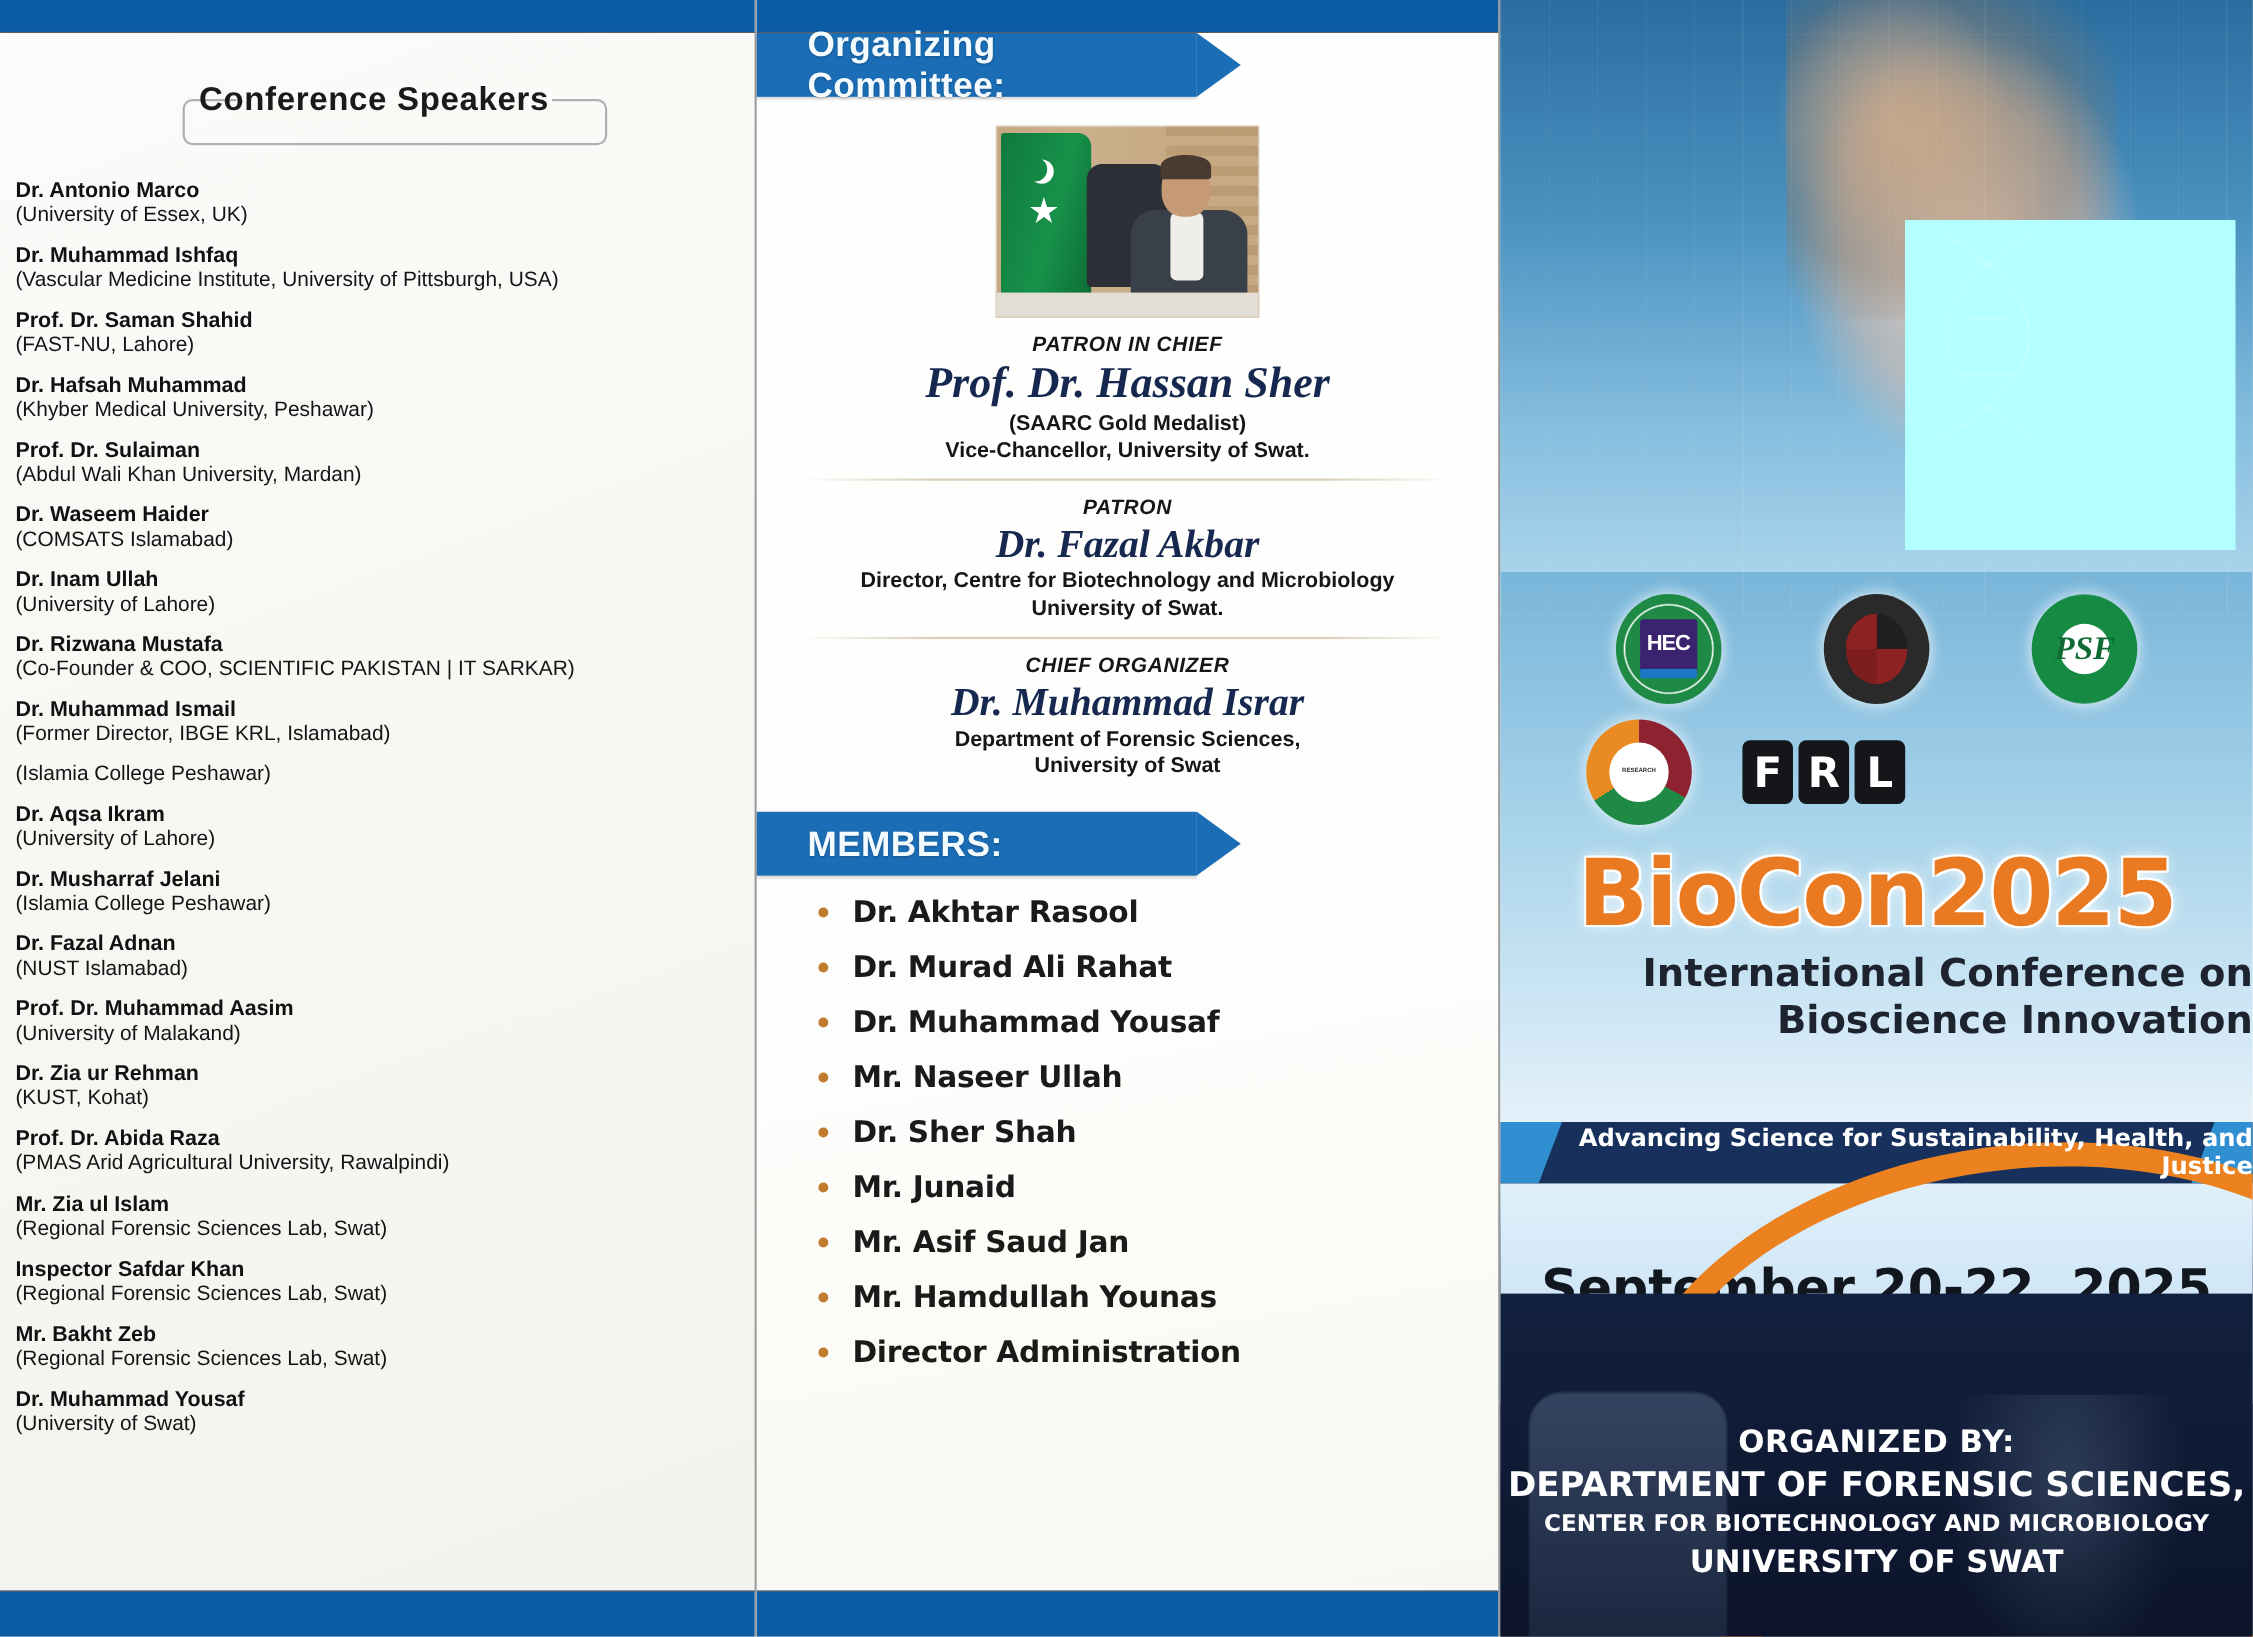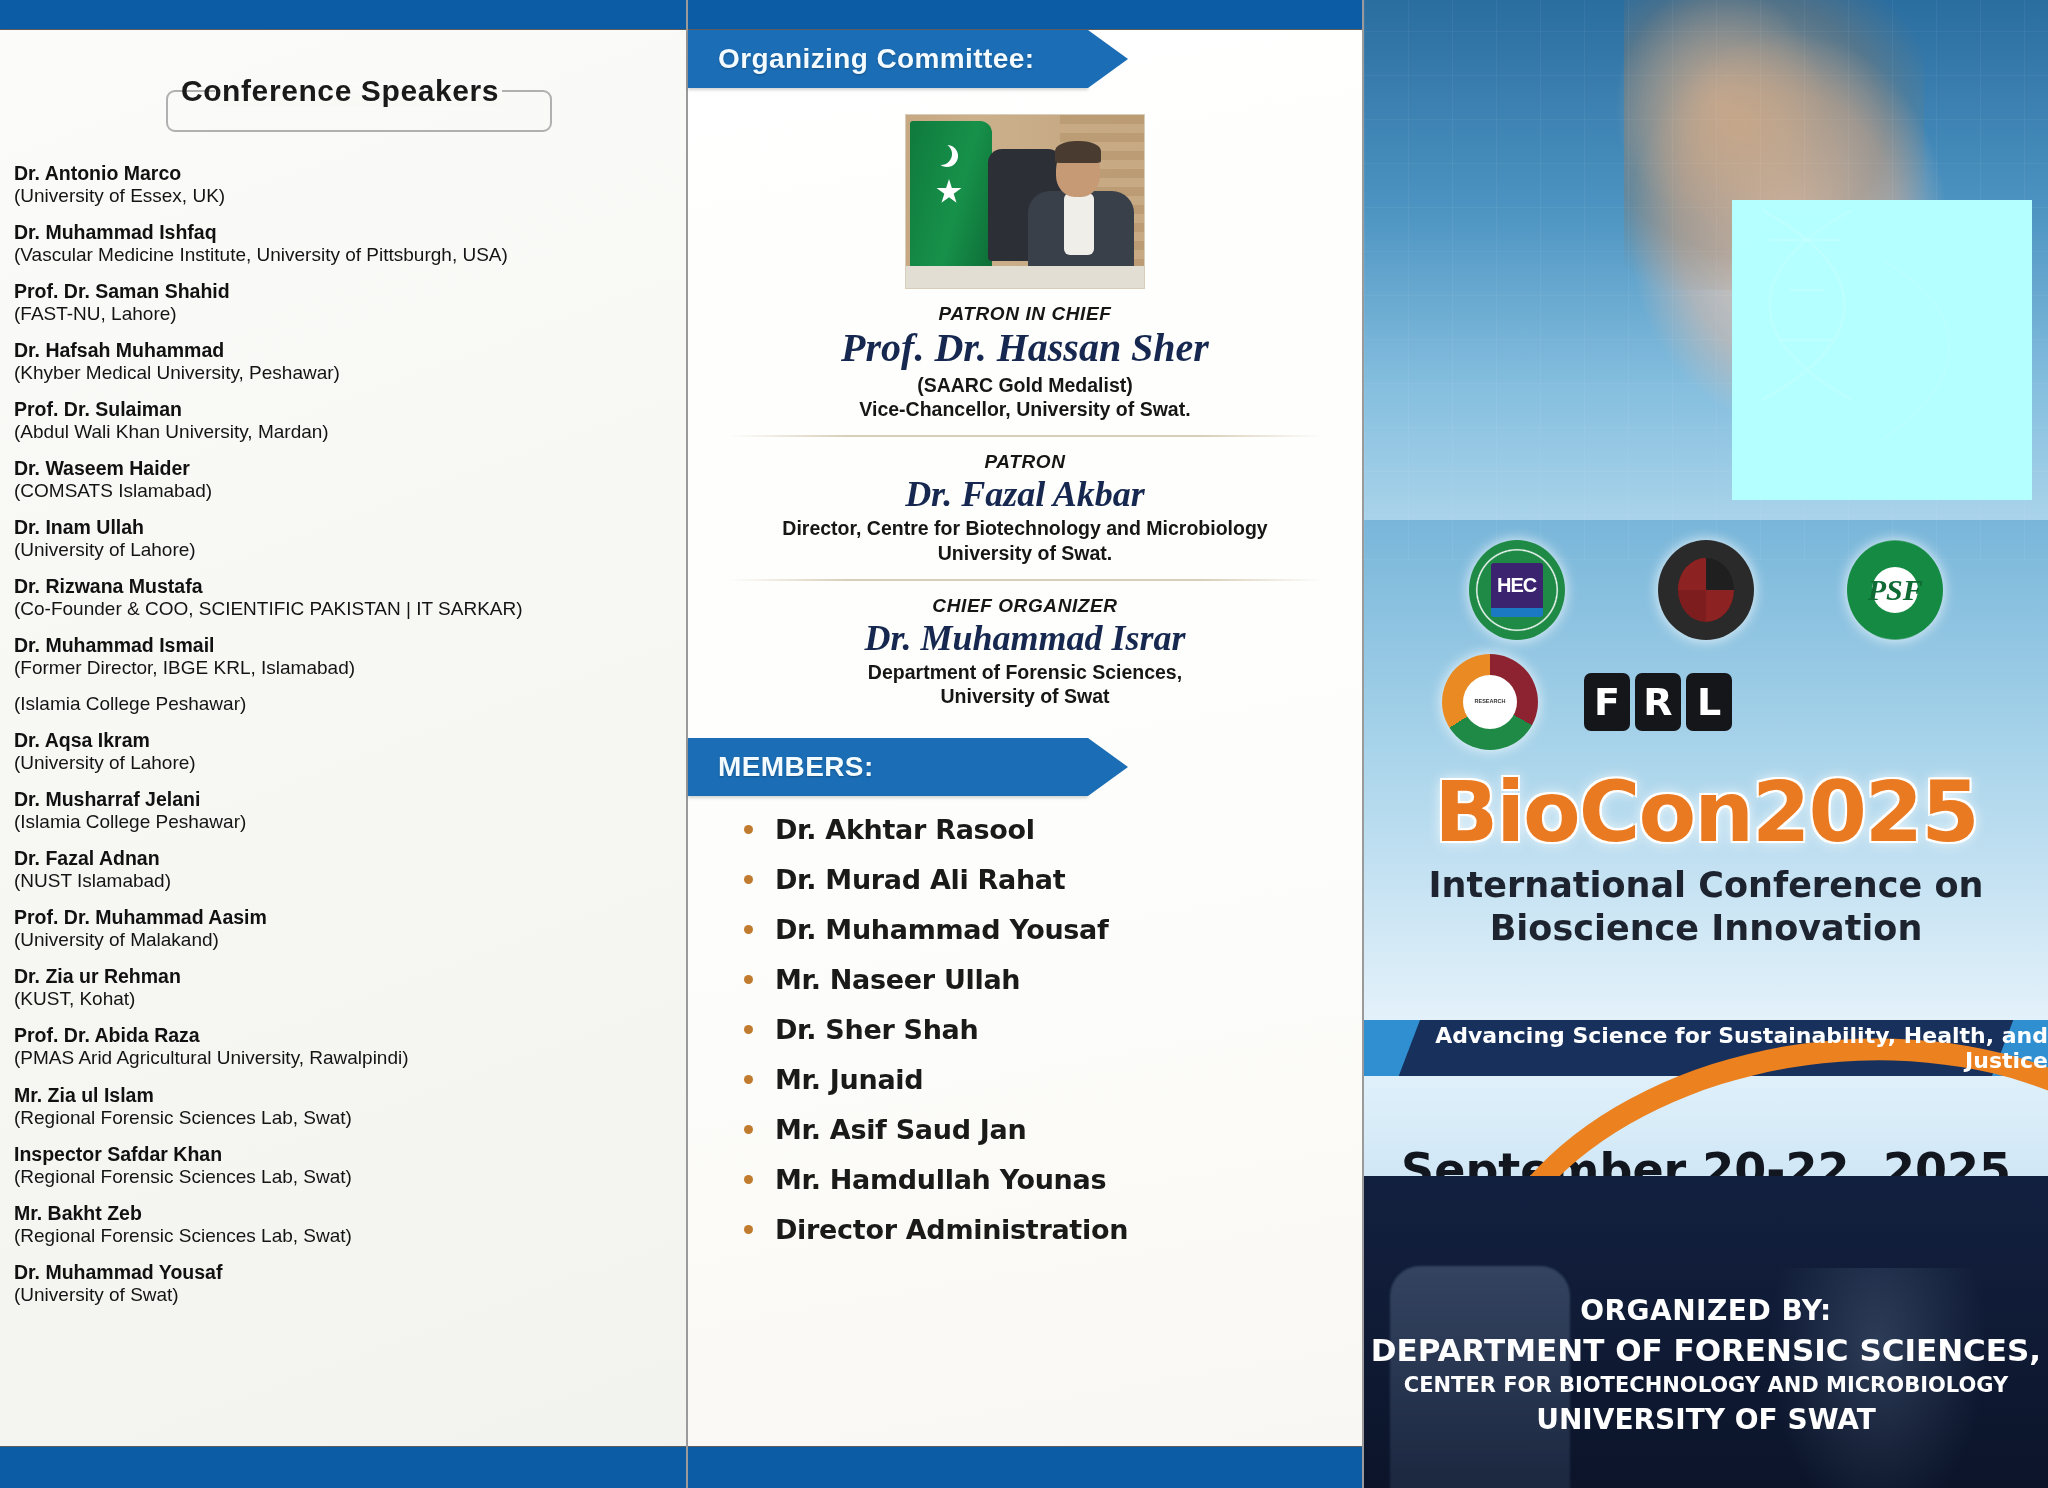--- a/index.html
+++ b/index.html
@@ -59,21 +59,21 @@
     position:relative; height:58px; display:flex; align-items:center;
     background:#1b6db5; margin-left:0; width:400px;
     box-shadow:0 2px 3px rgba(0,0,0,0.18);
   }
   .ribbon::after {
     content:""; position:absolute; right:-40px; top:0;
     border-top:29px solid transparent; border-bottom:29px solid transparent;
     border-left:40px solid #1b6db5;
   }
   .ribbon-text {
-    color:#f3fbff; font-size:28px; font-weight:bold; padding-left:30px;
+    color:#f3fbff; font-size:32px; font-weight:bold; padding-left:46px;
     letter-spacing:0.4px; text-shadow:0 1px 2px rgba(0,0,0,0.25);
   }
   .ribbon-members { width:400px; }
 
   .photo-wrap { text-align:center; margin-top:26px; }
   .photo {
     width:240px; height:175px; margin:0 auto; position:relative;
     background:linear-gradient(90deg,#c6a882 0%,#cbb08c 30%,#c3a57e 100%);
     overflow:hidden; border:1px solid #d8cdb8;
   }
@@ -253,21 +253,21 @@
   .poster-title-area { position:absolute; left:0; top:770px; width:100%; text-align:center; }
   .biocon {
     font-size:84px; font-weight:bold; color:#ea7a22;
     font-family:"DejaVu Sans", sans-serif; letter-spacing:-2px; line-height:1;
     text-shadow:
       -2px -2px 0 #fff, 2px -2px 0 #fff, -2px 2px 0 #fff, 2px 2px 0 #fff,
       0 0 14px rgba(255,255,255,.95);
   }
   .conf-line {
     font-size:35px; font-weight:bold; color:#1d2430; line-height:1.22;
-    margin-top:10px; font-family:"DejaVu Sans", sans-serif;
+    margin-top:10px; font-family:"DejaVu Sans", sans-serif;text-align:right;
   }
 
   .tagline-bar {
     position:absolute; left:0; top:1020px; width:100%; height:56px;
     background:#17305c; display:flex; align-items:center; justify-content:center;
   }
   .tagline-bar::before, .tagline-bar::after {
     content:""; position:absolute; top:0; width:56px; height:100%;
     background:#2f8fd0;
   }

